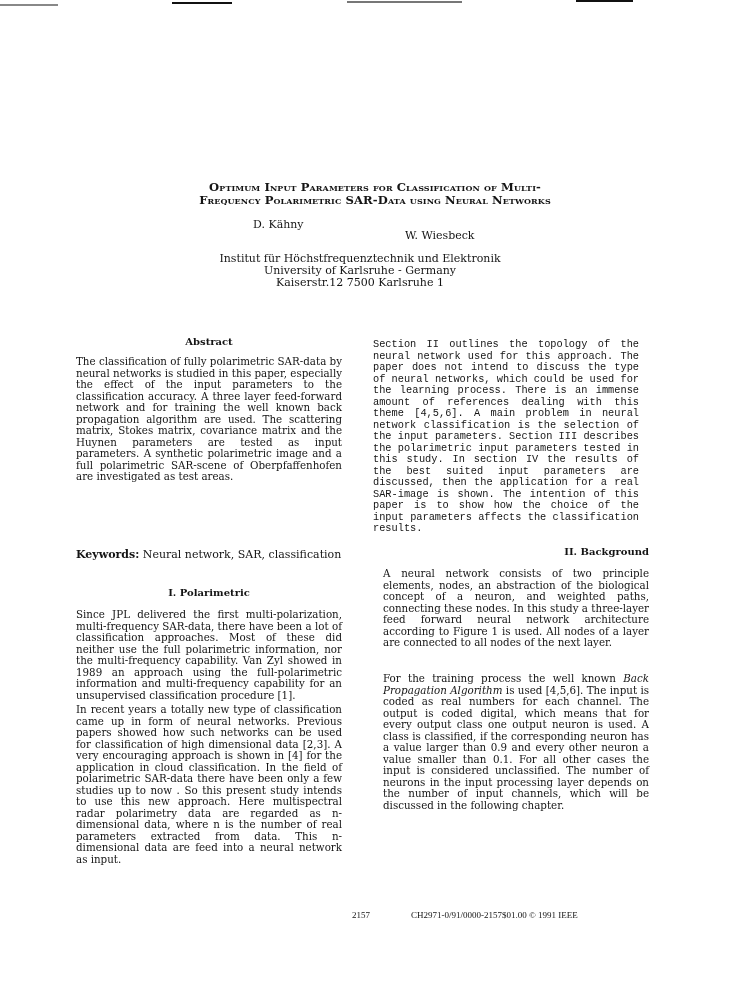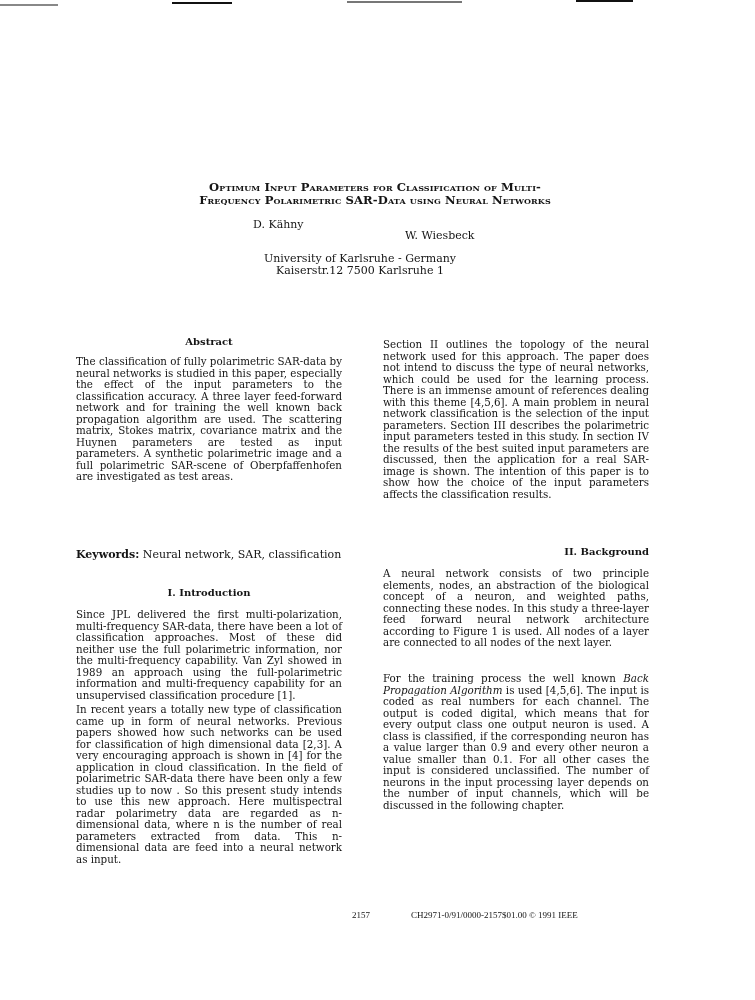--- a/index.html
+++ b/index.html
@@ -31,40 +31,41 @@
 
 <div class="title">
   <div>Optimum Input Parameters for Classification of Multi-</div>
   <div>Frequency Polarimetric SAR-Data using Neural Networks</div>
 </div>
 
 <div class="author" style="left:253px;">D. Kähny</div>
 <div class="author" style="left:405px;margin-top:11px;">W. Wiesbeck</div>
 
 <div class="affil">
+  <div>Institut für Höchstfrequenztechnik und Elektronik</div>
   <div>University of Karlsruhe - Germany</div>
   <div>Kaiserstr.12 7500 Karlsruhe 1</div>
 </div>
 
 <div class="heading" style="left:76px;top:336px;">Abstract</div>
 <div class="col" style="left:76px;top:356px;">
   <p>The classification of fully polarimetric SAR-data by neural networks is studied in this paper, especially the effect of the input parameters to the classification accuracy. A three layer feed-forward network and for training the well known back propagation algorithm are used. The scattering matrix, Stokes matrix, covariance matrix and the Huynen parameters are tested as input parameters. A synthetic polarimetric image and a full polarimetric SAR-scene of Oberpfaffenhofen are investigated as test areas.</p>
 </div>
 
 <div class="kw"><b>Keywords:</b><span> Neural network, SAR, classification</span></div>
 
-<div class="heading" style="left:76px;top:587px;">I.  Introduction</div>
+<div class="heading" style="left:76px;top:587px;">I.  Polarimetric</div>
 <div class="col" style="left:76px;top:609px;">
   <p>Since JPL delivered the first multi-polarization, multi-frequency SAR-data, there have been a lot of classification approaches. Most of these did neither use the full polarimetric information, nor the multi-frequency capability. Van Zyl showed in 1989 an approach using the full-polarimetric information and multi-frequency capability for an unsupervised classification procedure [1].</p>
 </div>
 <div class="col" style="left:76px;top:704px;">
   <p>In recent years a totally new type of classification came up in form of neural networks. Previous papers showed how such networks can be used for classification of high dimensional data [2,3]. A very encouraging approach is shown in [4] for the application in cloud classification. In the field of polarimetric SAR-data there have been only a few studies up to now . So this present study intends to use this new approach. Here multispectral radar polarimetry data are regarded as n-dimensional data, where n is the number of real parameters extracted from data. This n-dimensional data are feed into a neural network as input.</p>
 </div>
 
-<div class="col" style="left:383px;top:339px;">
+<div class="col" style="left:373px;top:339px;font-family:Liberation Mono, monospace;">
   <p>Section II outlines the topology of the neural network used for this approach. The paper does not intend to discuss the type of neural networks, which could be used for the learning process. There is an immense amount of references dealing with this theme [4,5,6]. A main problem in neural network classification is the selection of the input parameters. Section III describes the polarimetric input parameters tested in this study. In section IV the results of the best suited input parameters are discussed, then the application for a real SAR-image is shown. The intention of this paper is to show how the choice of the input parameters affects the classification results.</p>
 </div>
 
 <div class="heading" style="left:383px;top:546px;text-align:right;">II. Background</div>
 <div class="col" style="left:383px;top:568px;">
   <p>A neural network consists of two principle elements, nodes, an abstraction of the biological concept of a neuron, and weighted paths, connecting these nodes. In this study a three-layer feed forward neural network architecture according to Figure 1 is used. All nodes of a layer are connected to all nodes of the next layer.</p>
 </div>
 <div class="col" style="left:383px;top:673px;">
   <p><span>For the training process the well known </span><em>Back Propagation Algorithm</em><span> is used [4,5,6]. The input is coded as real numbers for each channel. The output is coded digital, which means that for every output class one output neuron is used. A class is classified, if the corresponding neuron has a value larger than 0.9 and every other neuron a value smaller than 0.1. For all other cases the input is considered unclassified. The number of neurons in the input processing layer depends on the number of input channels, which will be discussed in the following chapter.</span></p>
 </div>

